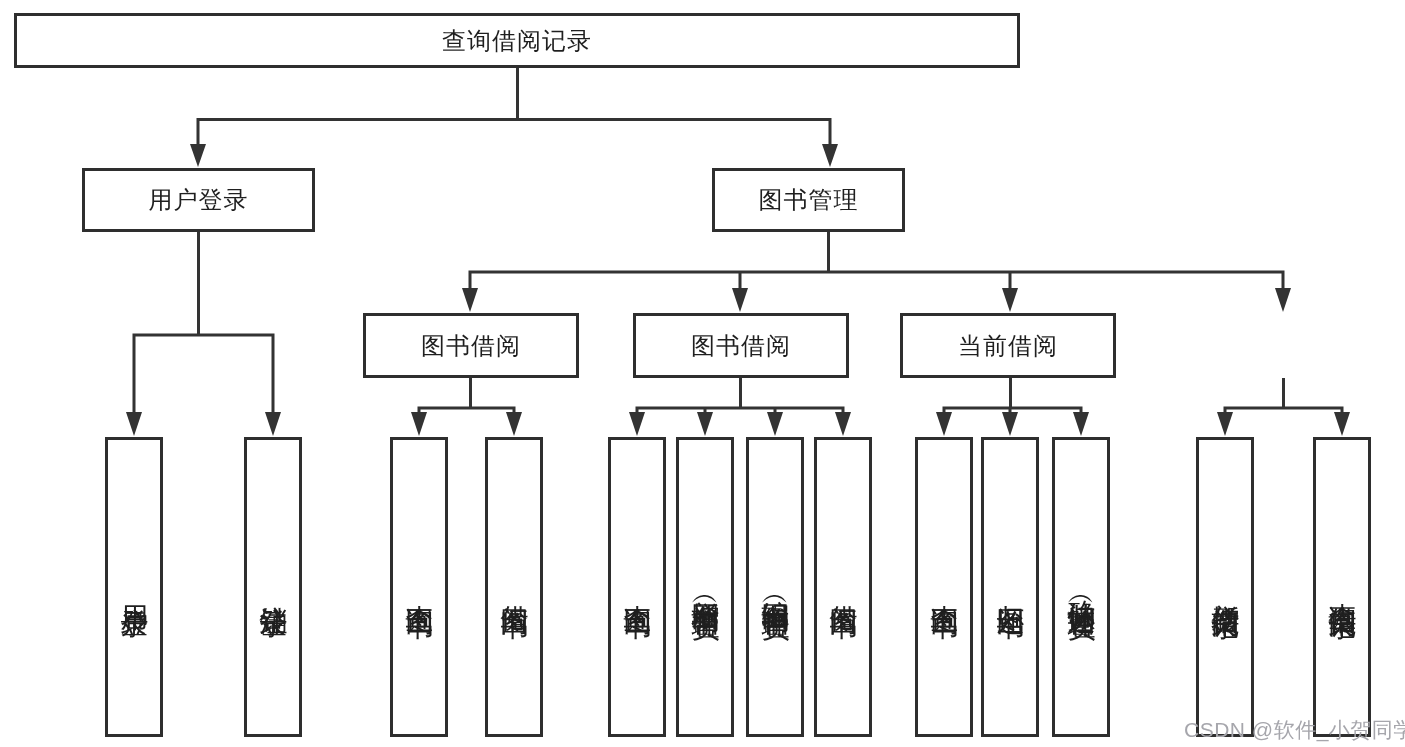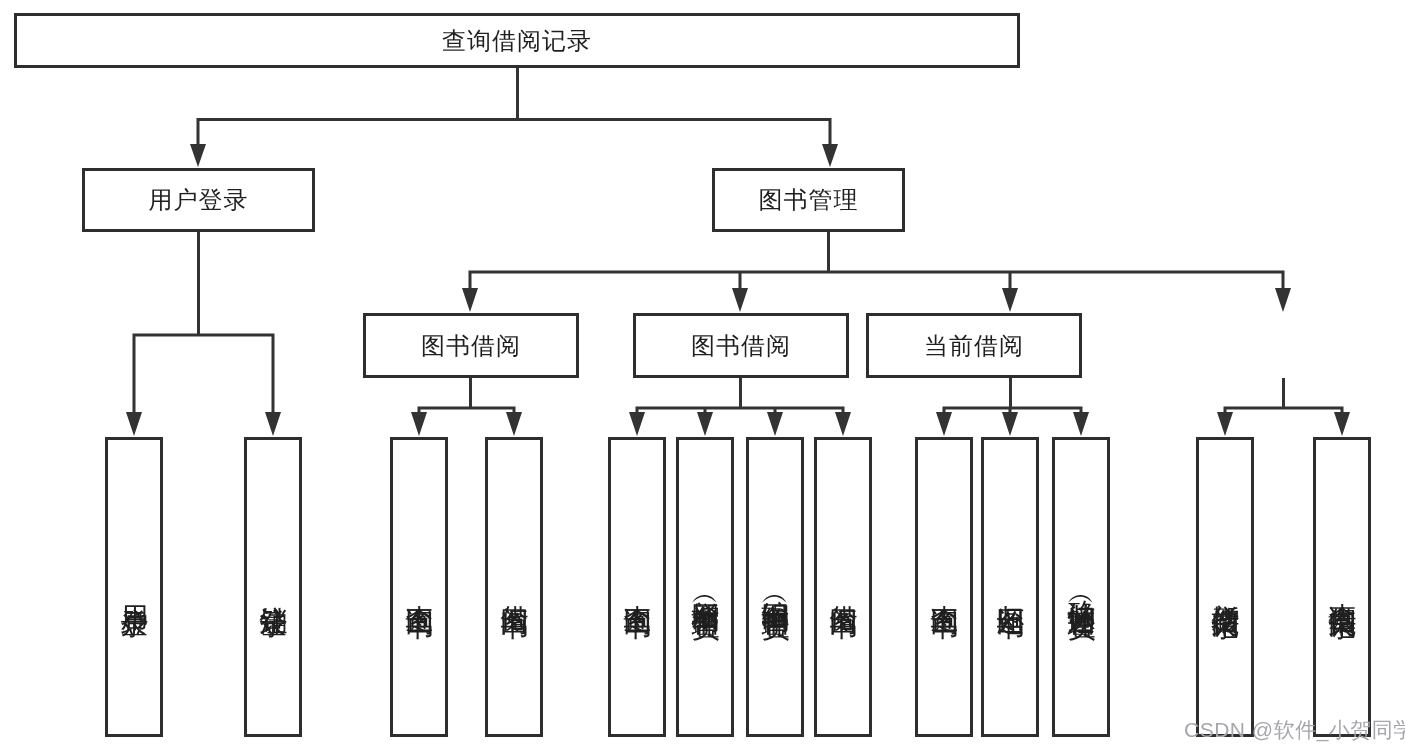--- a/index.html
+++ b/index.html
@@ -39,21 +39,21 @@
     font-size: 24px;
     letter-spacing: 1px;
     white-space: nowrap;
   }
   .root-node   { left: 14px;  top: 13px;  width: 1006px; height: 55px; }
   .l2-a        { left: 82px;  top: 168px; width: 233px;  height: 64px; }
   .l2-b        { left: 712px; top: 168px; width: 193px;  height: 64px; }
   .l3          { top: 313px;  width: 216px; height: 65px; }
   .l3-0 { left: 363px; }
   .l3-1 { left: 633px; }
-  .l3-2 { left: 866px; }
+  .l3-2 { left: 900px; }
   .l3-3 { left: 1175px; }
 
   .leaf {
     position: absolute;
     top: 437px;
     width: 58px;
     height: 300px;
     background: #ffffff;
     border: 3px solid #2e2e2e;
     display: flex;

